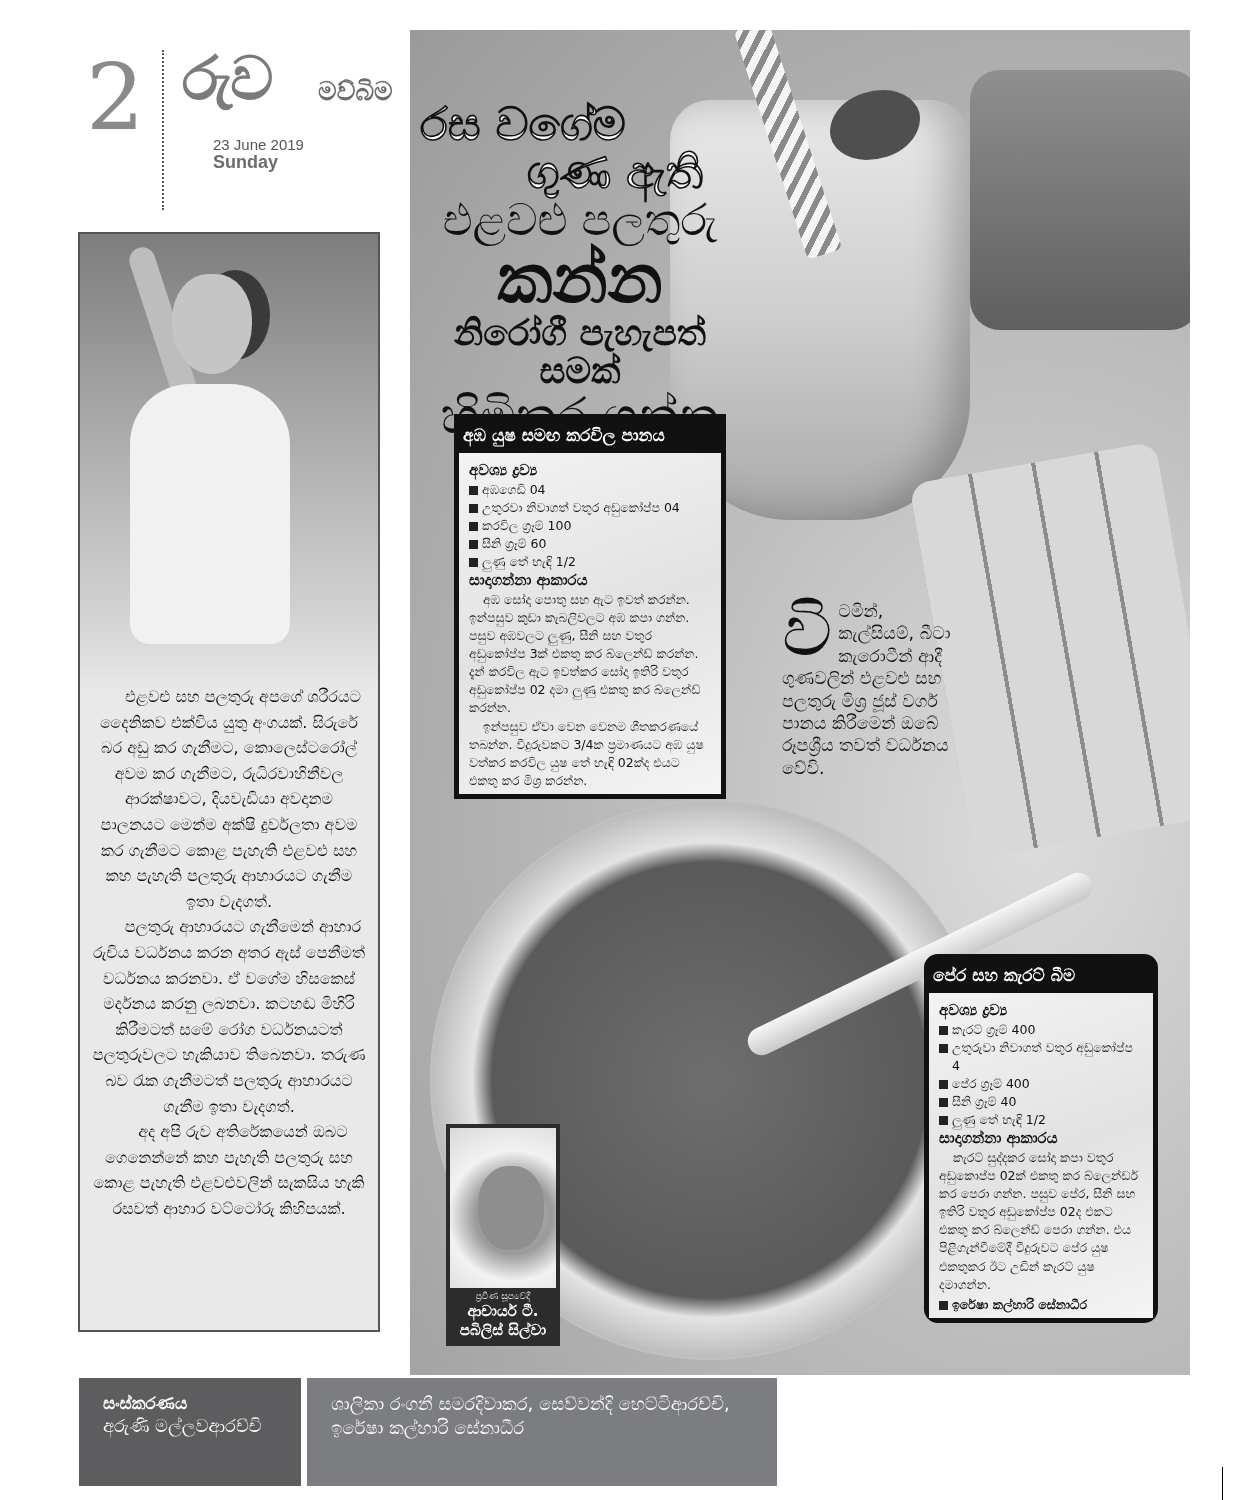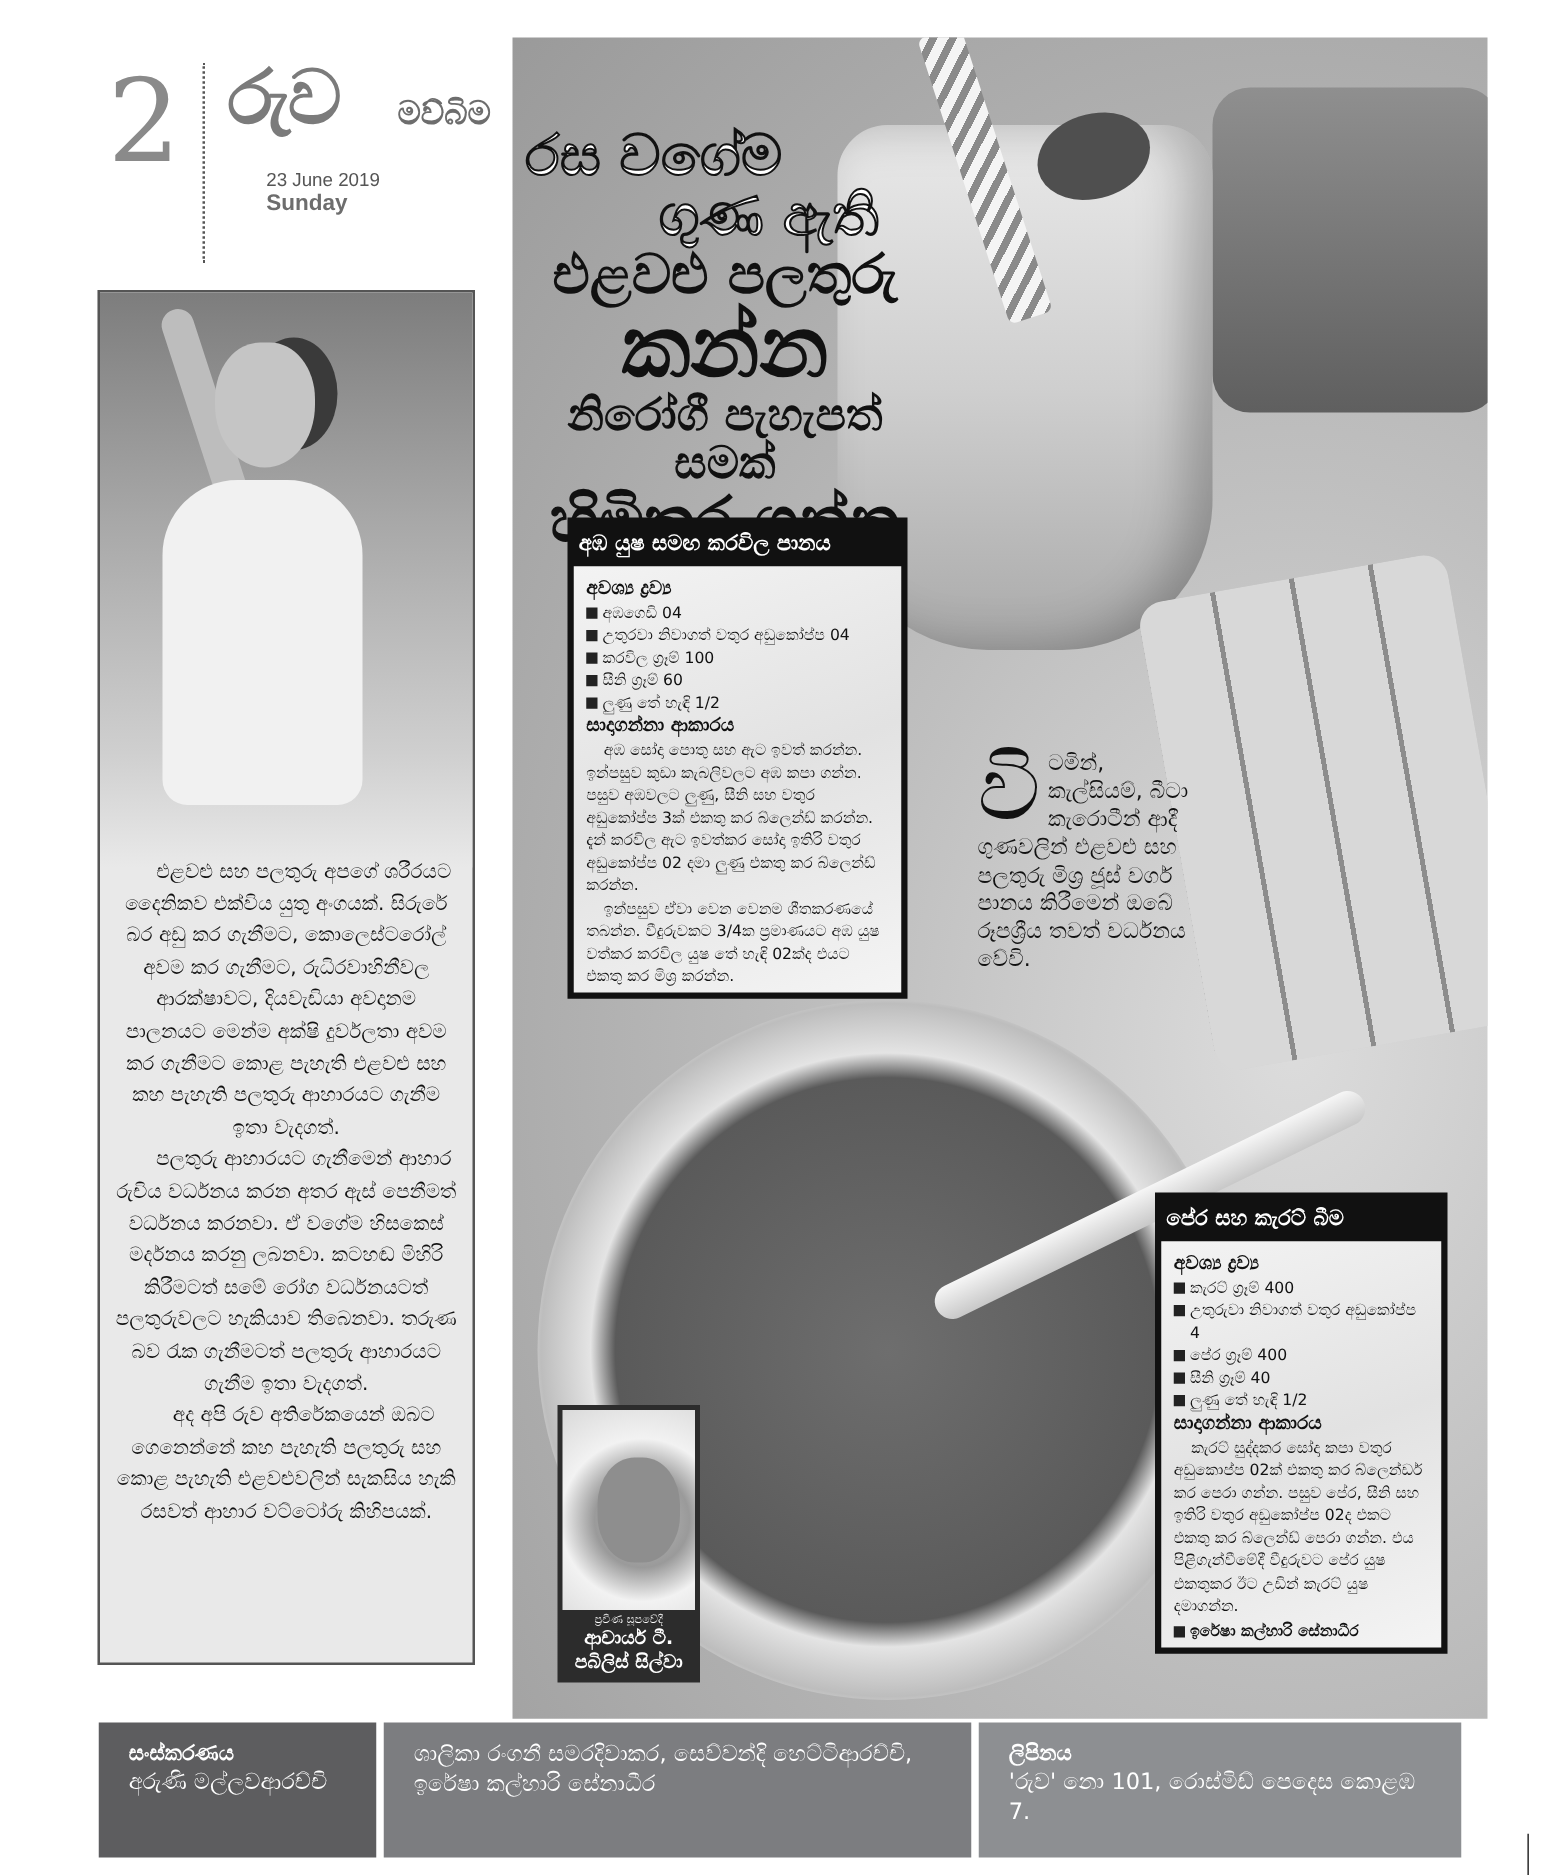--- a/index.html
+++ b/index.html
@@ -28,36 +28,36 @@
     background: repeating-linear-gradient(90deg, #d8d8d8 0 60px, #8c8c8c 60px 64px), #cfcfcf; border-radius: 20px; transform: rotate(-10deg); }
   .glass-bottom { position: absolute; left: 20px; top: 770px; width: 560px; height: 560px; border-radius: 50%;
     background: radial-gradient(circle at 50% 50%, #6e6e6e 0%, #5a5a5a 55%, #e4e4e4 60%, #bdbdbd 70%, #f0f0f0 76%, #9a9a9a 100%); }
   .straw-bottom { position: absolute; left: 320px; top: 920px; width: 380px; height: 28px; transform: rotate(-26deg);
     background: linear-gradient(180deg, #f6f6f6, #c8c8c8); border-radius: 14px; }
 
   
   .headline { position: absolute; left: 420px; top: 100px; width: 320px; text-align: center; color: #111; }
   .hl-line { display: block; line-height: 1.05; }
   .hl-outline { font-size: 46px; color: #fff; -webkit-text-stroke: 1.6px #111; font-weight: normal; }
-  .hl-bold { font-size: 44px; font-weight: bold; }
+  .hl-bold { font-size: 44px; font-weight: normal; }
   .hl-huge { font-size: 68px; font-weight: bold; }
   .hl-mid { font-size: 36px; font-weight: bold; }
 
   
   .recipe { position: absolute; background: #111; padding: 5px; }
   .recipe-title { color: #fff; font-weight: bold; padding: 6px 4px 8px; }
   .recipe-body { background: linear-gradient(160deg, #f3f3f3 0%, #e2e2e2 50%, #f4f4f4 100%); padding: 8px 10px 4px; font-size: 12.5px; line-height: 1.45; }
   .sec-head { font-weight: bold; font-size: 15px; line-height: 1.3; }
   .ing { display: flex; align-items: flex-start; gap: 4px; }
   .sq { display: inline-block; width: 9px; height: 9px; background: #222; margin-top: 5px; flex: 0 0 9px; }
   .method p { text-indent: 14px; }
 
   .recipe1 { left: 454px; top: 414px; width: 272px; }
   .recipe1 .recipe-title { font-size: 17px; }
-  .recipe2 { left: 924px; top: 954px; width: 234px; }
+  .recipe2 { left: 924px; top: 954px; width: 234px; border-radius: 14px; }
   .recipe2 .recipe-title { font-size: 17px; }
   .credit { font-weight: bold; display: flex; gap: 4px; align-items: flex-start; margin-top: 2px; }
 
   
   .pullquote { position: absolute; left: 782px; top: 600px; width: 180px; font-size: 17.5px; line-height: 1.28; }
   .dropcap { float: left; font-size: 70px; line-height: 0.9; margin-right: 6px; font-weight: normal; }
 
   
   .left-col { position: absolute; left: 78px; top: 232px; width: 302px; height: 1100px; border: 2px solid #555; background: #e9e9e9; overflow: hidden; }
   .woman-photo { position: absolute; left: 0; top: 0; width: 100%; height: 460px;
@@ -215,19 +215,15 @@
 
 <div class="footer">
   <div class="f-box f1">
     <div class="f-head">සංස්කරණය</div>
     <div class="f-body">අරුණි මල්ලවආරච්චි</div>
   </div>
   <div class="f-box f2">
     <div class="f-body">ශාලිකා රංගනී සමරදිවාකර, සෙව්වන්දි හෙට්ටිආරච්චි,</div>
     <div class="f-body">ඉරේෂා කල්හාරි සේනාධීර</div>
   </div>
-  <div class="f-box f3">
-    <div class="f-head">ලිපිනය</div>
-    <div class="f-body">'රුව' නො 101, රොස්මිඩ් පෙදෙස කොළඹ 7.</div>
-  </div>
 </div>
 
 <div class="page-edge"></div>
 
 </body></html>

